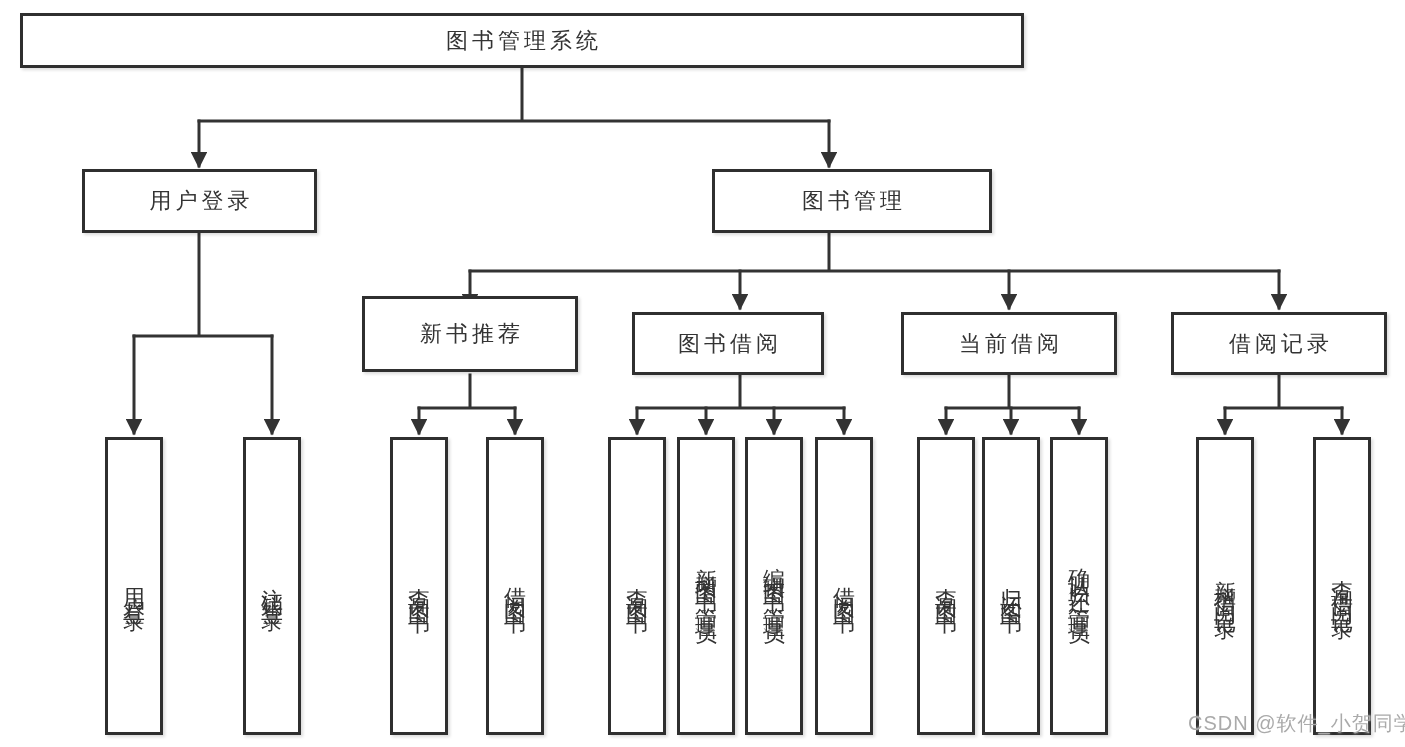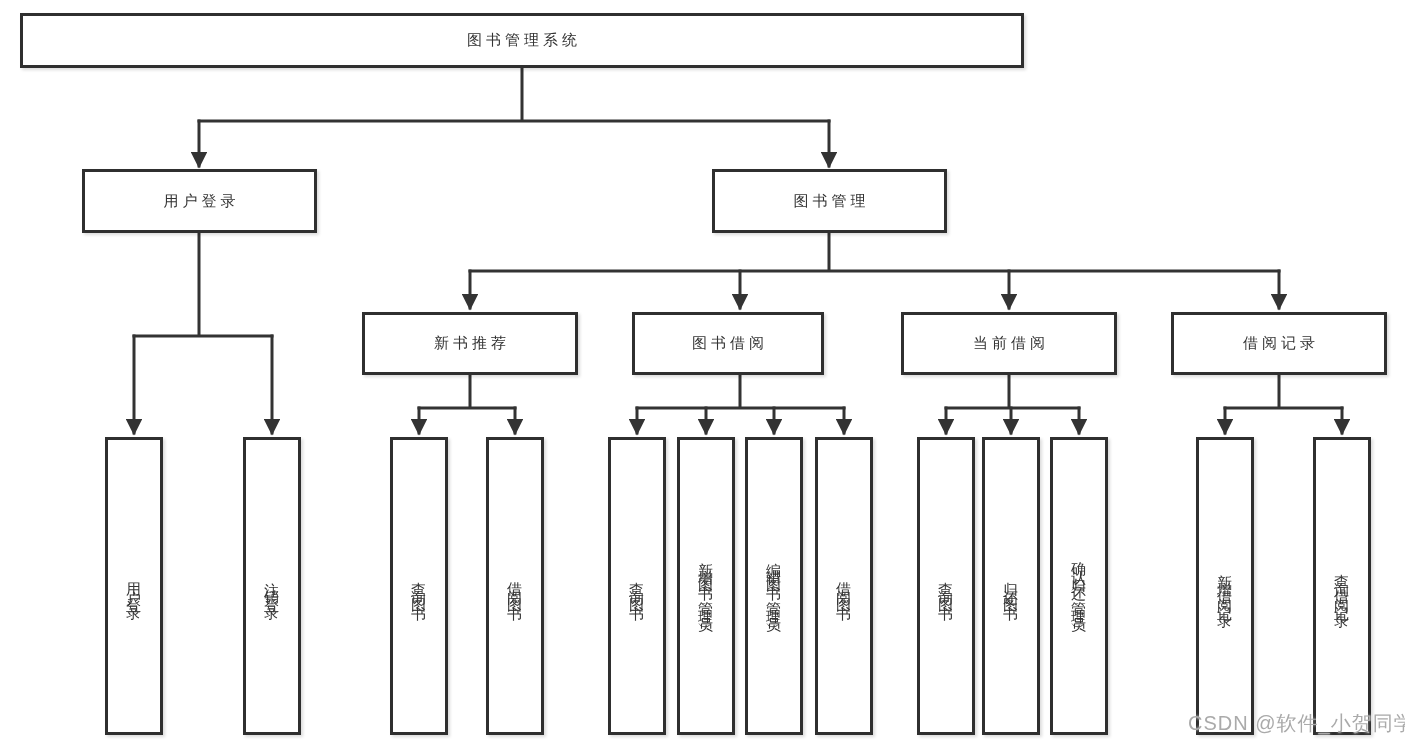--- a/index.html
+++ b/index.html
@@ -6,21 +6,21 @@
   body{font-family:"Liberation Sans","DejaVu Sans",sans-serif;}
   .stage{position:relative;width:1405px;height:747px;background:var(--box-bg,#fff);overflow:hidden;}
   .wires{position:absolute;left:0;top:0;z-index:1;}
   .wires path.wire, .wires line.wire{stroke:var(--line,#333);stroke-width:3;fill:none;stroke-linecap:square;}
   .wires marker path{fill:var(--line,#333);stroke:none;}
   .box{
     position:absolute;z-index:2;background:var(--box-bg,#fff);
     border:3px solid var(--box-border,#2f2f2f);
     box-sizing:border-box;
     display:flex;align-items:center;justify-content:center;
-    color:var(--text,#333);font-size:15px;
+    color:var(--text,#333);font-size:22px;
     box-shadow:2px 2px 3px rgba(0,0,0,0.14);
   }
   .hbox .lbl{letter-spacing:4px;text-indent:4px;white-space:nowrap;}
   .vbox .lbl{writing-mode:vertical-rl;text-orientation:mixed;letter-spacing:8px;line-height:1;white-space:nowrap;}
   .watermark{
     position:absolute;z-index:5;left:1188px;top:710px;
     color:var(--watermark,#aaa);font-size:20px;letter-spacing:1px;white-space:nowrap;
     text-shadow:0 0 3px rgba(255,255,255,0.9);
   }
 </style>
@@ -70,25 +70,25 @@
     <line class="wire" x1="1342" y1="408" x2="1342" y2="433" marker-end="url(#ah)"></line>
   </svg>
 
   <div class="box hbox" style="left:20px;top:13px;width:1004px;height:55px;">
     <span class="lbl">图书管理系统</span>
   </div>
 
   <div class="box hbox" style="left:82px;top:169px;width:235px;height:64px;">
     <span class="lbl">用户登录</span>
   </div>
-  <div class="box hbox" style="left:712px;top:169px;width:235px;height:64px;">
+  <div class="box hbox" style="left:712px;top:169px;width:280px;height:64px;">
     <span class="lbl">图书管理</span>
   </div>
 
-  <div class="box hbox" style="left:362px;top:312px;width:216px;height:63px;">
+  <div class="box hbox" style="left:362px;top:296px;width:216px;height:76px;">
     <span class="lbl">新书推荐</span>
   </div>
   <div class="box hbox" style="left:632px;top:312px;width:192px;height:63px;">
     <span class="lbl">图书借阅</span>
   </div>
   <div class="box hbox" style="left:901px;top:312px;width:216px;height:63px;text-align:right;">
     <span class="lbl">当前借阅</span>
   </div>
   <div class="box hbox" style="left:1171px;top:312px;width:216px;height:63px;">
     <span class="lbl">借阅记录</span>

